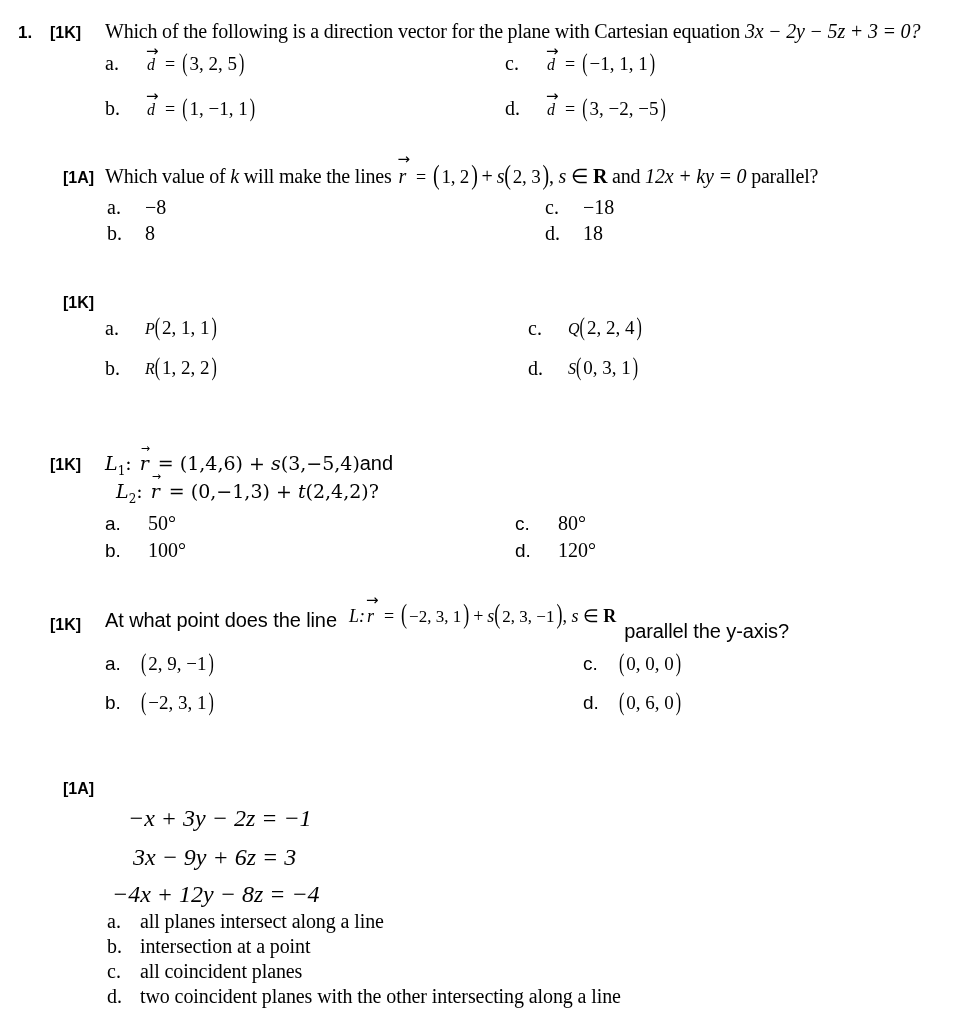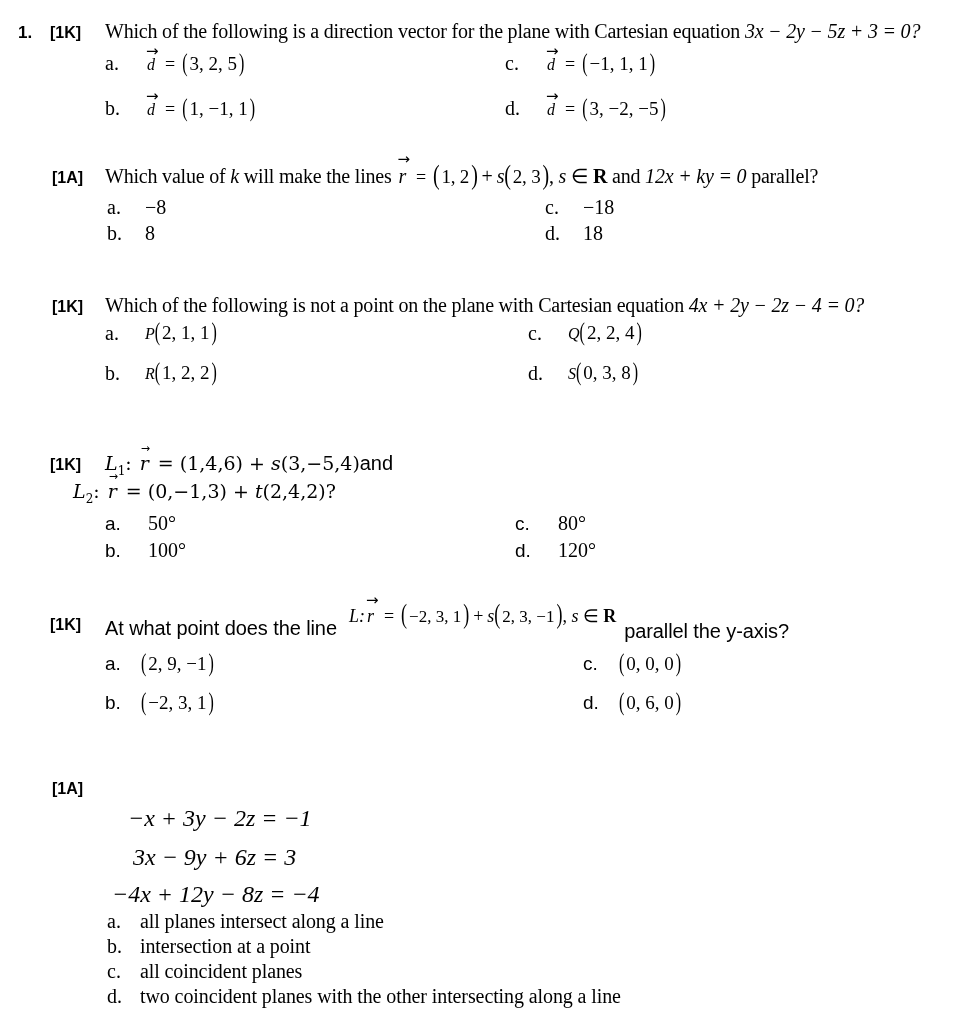--- a/index.html
+++ b/index.html
@@ -5,21 +5,21 @@
   html,body { margin:0; padding:0; background:#ffffff; }
   .page { position:relative; width:977px; height:1024px; background:#fff; color:#000;
           font-family:"Liberation Serif", serif; overflow:hidden; }
   .q { position:absolute; left:0; width:977px; }
 
   
   .hrow { display:flex; align-items:baseline; white-space:nowrap; }
   .qnum { font-family:"Liberation Sans",sans-serif; font-weight:bold; font-size:17px; width:32px; flex:0 0 auto; }
   .tag  { font-family:"Liberation Sans",sans-serif; font-weight:bold; font-size:16px; flex:0 0 auto; }
   .tagw { width:55px; }
-  .tagw2{ width:53px; }
+  .tagw2{ width:53px;text-align:center; }
   .htext { font-size:20px; letter-spacing:-0.2px; white-space:nowrap; }
   .sanstxt { font-family:"Liberation Sans",sans-serif; font-size:20px; letter-spacing:-0.1px; }
   .mathit { font-style:italic; }
   .bold { font-weight:bold; }
 
   
   .vec { position:relative; display:inline-block; font-style:italic; margin:0 3px 0 2px; }
   .varrow { position:absolute; font-style:normal; font-family:"DejaVu Sans",sans-serif;
             left:-1px; top:-14px; font-size:15px; letter-spacing:-1px; }
   .vec-hi .varrow { top:-15px; }
@@ -121,49 +121,48 @@
       <div class="topt">
           <span class="ltr">d.</span>
           <span class="val">18</span>
         </div>
     </div>
   </section>
 
   <section class="q" id="q3" style="top:288px">
     <div class="hrow">
       <span class="tag tagw2">[1K]</span>
-      <span class="htext"><span>Which of the following is not a point on the plane with Cartesian equation </span><span class="mathit">4x + 2y − 2z − 4 = 0?</span></span>
     </div>
     <div class="grid2">
       <div class="mopt">
         <span class="ltr">a.</span>
         <span><span class="mathit">P</span><span class="paren">(</span><span class="tupl">2, 1, 1</span><span class="paren">)</span></span>
       </div>
       <div class="mopt">
         <span class="ltr">c.</span>
         <span><span class="mathit">Q</span><span class="paren">(</span><span class="tupl">2, 2, 4</span><span class="paren">)</span></span>
       </div>
       <div class="mopt">
         <span class="ltr">b.</span>
         <span><span class="mathit">R</span><span class="paren">(</span><span class="tupl">1, 2, 2</span><span class="paren">)</span></span>
       </div>
       <div class="mopt">
         <span class="ltr">d.</span>
-        <span><span class="mathit">S</span><span class="paren">(</span><span class="tupl">0, 3, 8</span><span class="paren">)</span></span>
+        <span><span class="mathit">S</span><span class="paren">(</span><span class="tupl">0, 3, 1</span><span class="paren">)</span></span>
       </div>
     </div>
   </section>
 
   <section class="q" id="q4" style="top:446px">
     <div class="hrow" style="padding-left:50px; margin-top:6px">
       <span class="tag tagw">[1K]</span>
       <span class="m4"><span class="mathit">L</span><sub class="sub">1</sub><span>: </span><span class="vec vec-sm"><span class="varrow">→</span><span>r</span></span><span> = (1,4,6) + </span><span class="mathit">s</span><span>(3,−5,4)</span></span>
       <span class="sanstxt"> and</span>
     </div>
-    <div class="m4" style="padding-left:73px; margin-top:2px"><span class="mathit">L</span><sub class="sub">2</sub><span>: </span><span class="vec vec-sm"><span class="varrow">→</span><span>r</span></span><span> = (0,−1,3) + </span><span class="mathit">t</span><span>(2,4,2)?</span></div>
+    <div class="m4" style="padding-left:116px; margin-top:2px"><span class="mathit">L</span><sub class="sub">2</sub><span>: </span><span class="vec vec-sm"><span class="varrow">→</span><span>r</span></span><span> = (0,−1,3) + </span><span class="mathit">t</span><span>(2,4,2)?</span></div>
     <div class="grid2">
       <div class="topt">
           <span class="ltr-sans">a.</span>
           <span class="val">50°</span>
         </div>
       <div class="topt">
           <span class="ltr-sans">c.</span>
           <span class="val">80°</span>
         </div>
       <div class="topt">
@@ -173,21 +172,21 @@
       <div class="topt">
           <span class="ltr-sans">d.</span>
           <span class="val">120°</span>
         </div>
     </div>
   </section>
 
   <section class="q" id="q5" style="top:592px">
     <div class="h5">
       <span class="tag tagw" style="margin-top:24px">[1K]</span>
-      <span class="sanstxt" style="margin-top:25px">At what point does the line</span>
+      <span class="sanstxt" style="margin-top:17px">At what point does the line</span>
       <span class="eq5" style="margin:13px 0 0 12px"><span class="mathit">L:</span><span class="vec vec-hi"><span class="varrow">→</span><span>r</span></span><span class="meq">=</span><span class="paren">(</span><span class="tupl">−2, 3, 1</span><span class="paren">)</span><span class="mplus">+</span><span class="mathit">s</span><span class="paren">(</span><span class="tupl">2, 3, −1</span><span class="paren">)</span><span>, </span><span class="mathit">s</span><span> ∈ </span><span class="bold">R</span></span>
       <span class="sanstxt" style="margin:28px 0 0 8px">parallel the y-axis?</span>
     </div>
     <div class="grid2">
       <div class="mopt">
         <span class="ltr-sans">a.</span>
         <span><span class="paren">(</span><span class="tupl">2, 9, −1</span><span class="paren">)</span></span>
       </div>
       <div class="mopt">
         <span class="ltr-sans">c.</span>

